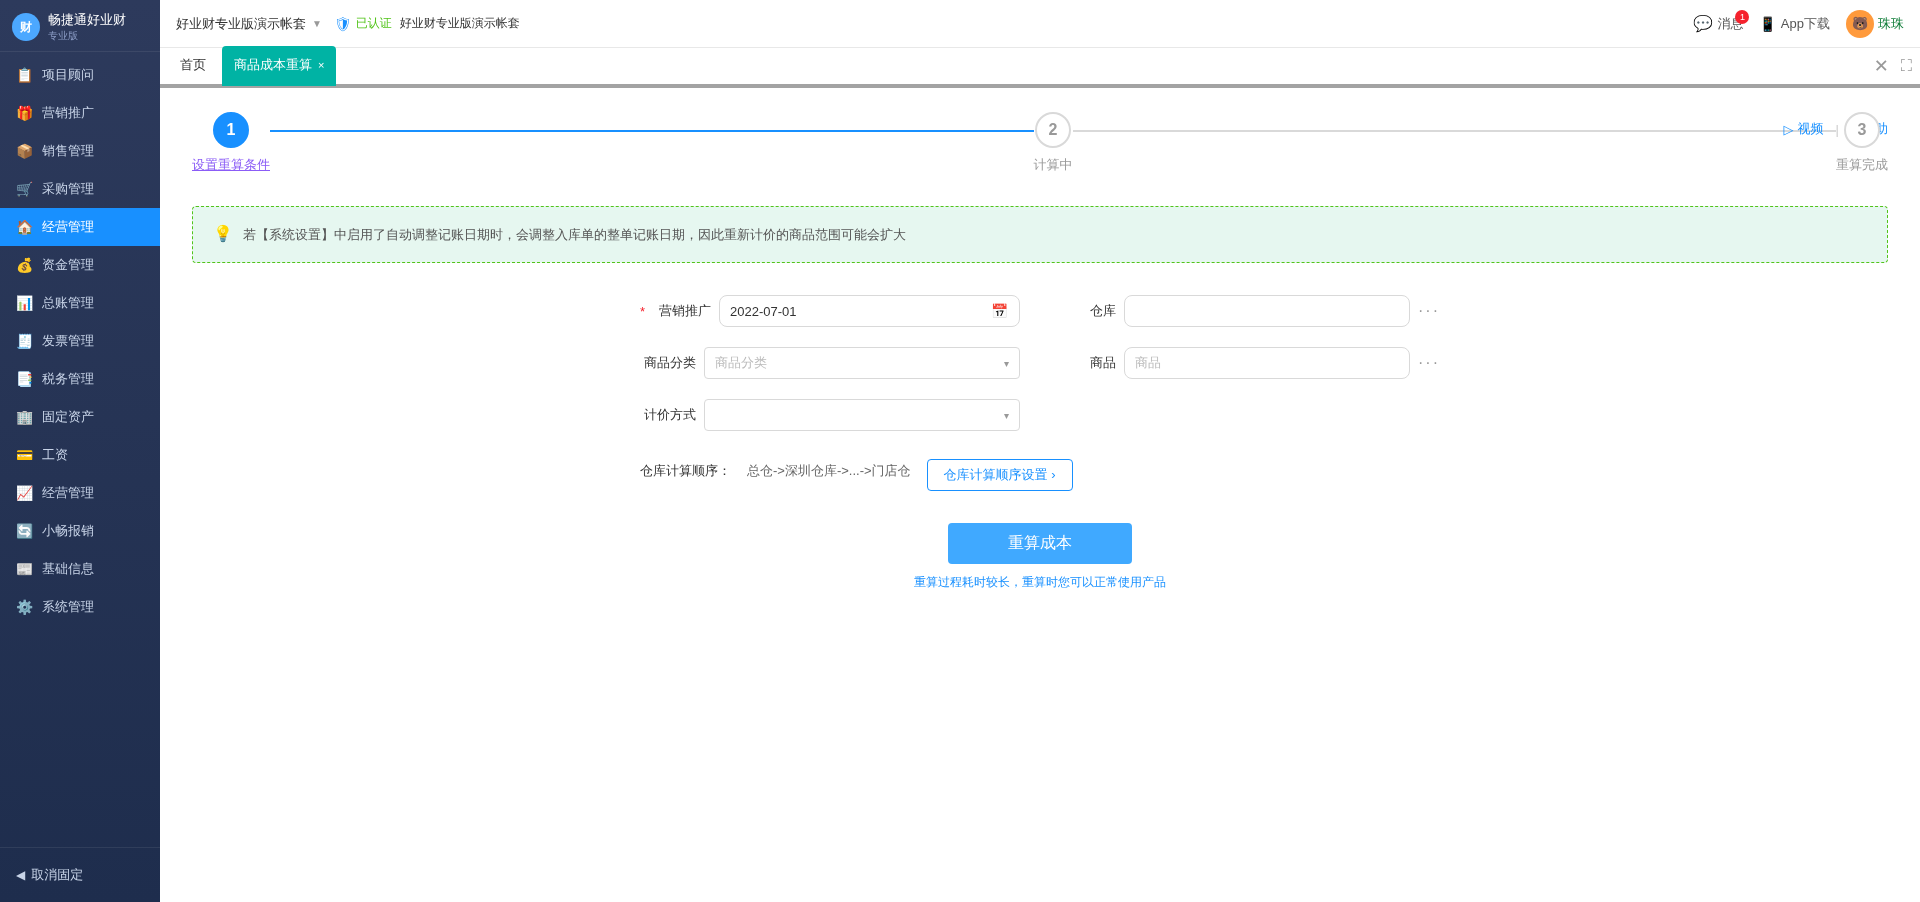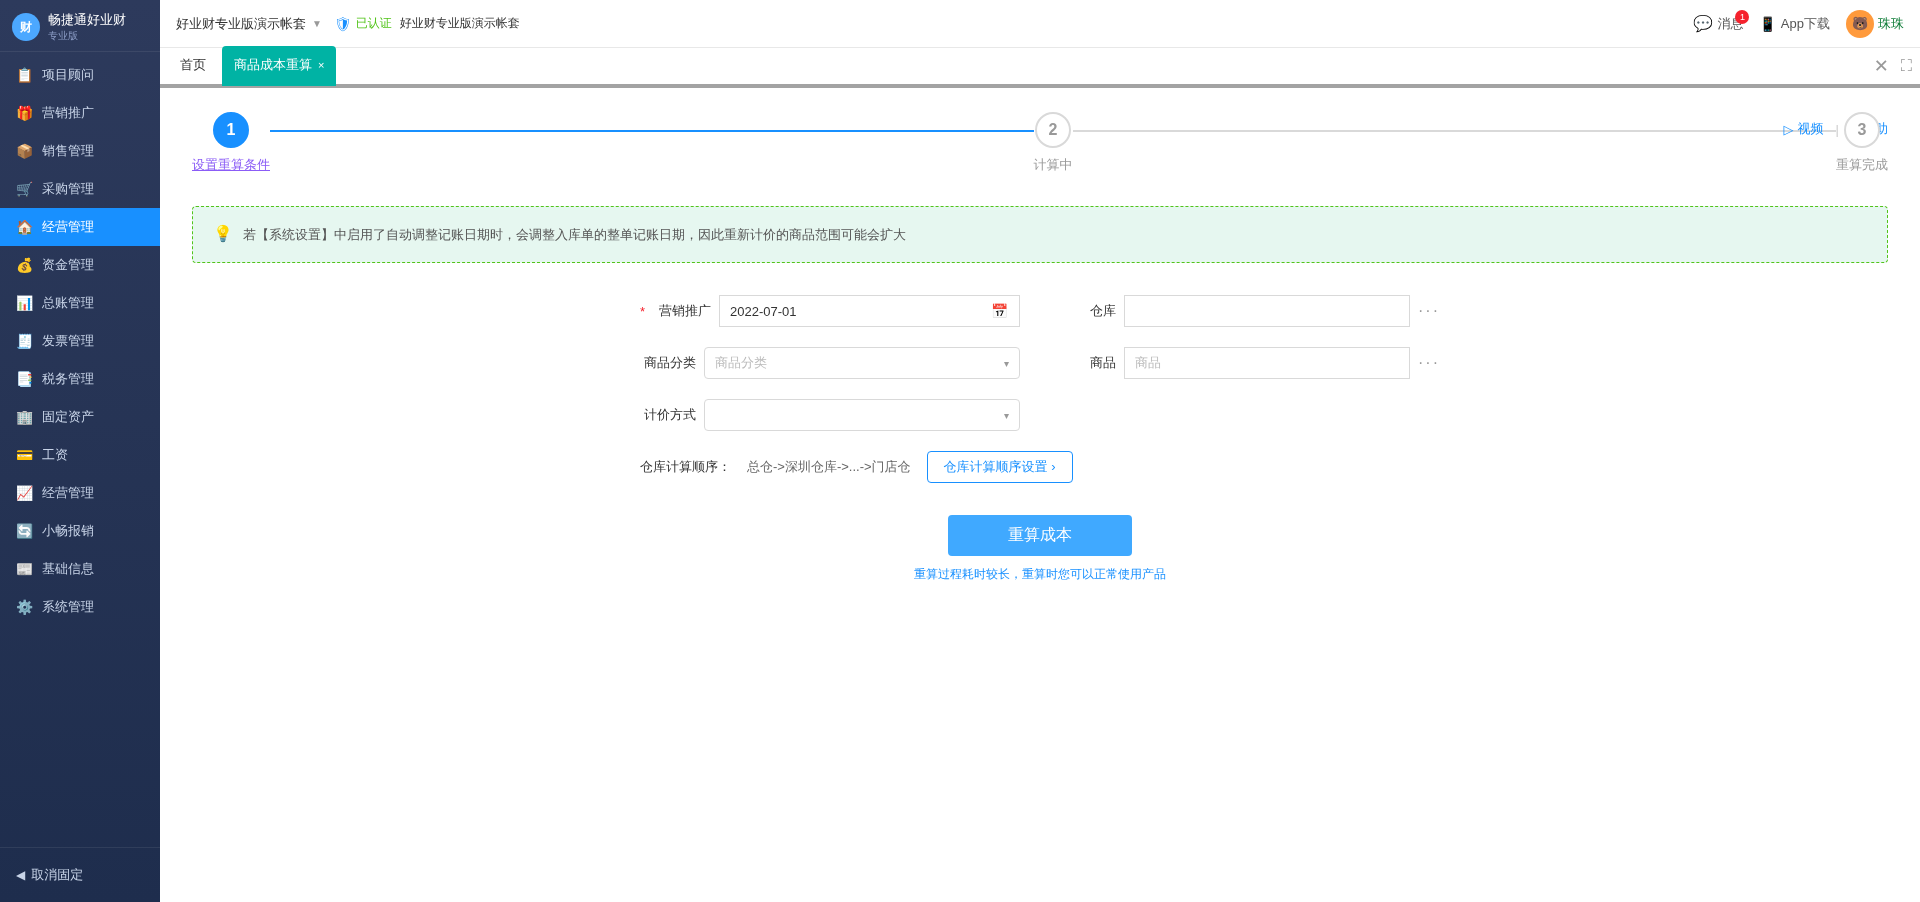--- a/index.html
+++ b/index.html
@@ -199,21 +199,21 @@
       color: #333; font-size: 13px;
       white-space: nowrap;
       min-width: 56px;
       text-align: right;
     }
     .form-required { color: #f5222d; margin-right: 2px; }
     .form-input {
       flex: 1;
       height: 32px;
       border: 1px solid #d9d9d9;
-      border-radius: 0;
+      border-radius: 8px;
       padding: 0 10px;
       font-size: 13px;
       color: #333;
       background: white;
       display: flex; align-items: center;
       min-width: 180px;
     }
     .form-input-placeholder { color: #bbb; }
     .form-input-icon { margin-left: auto; color: #999; cursor: pointer; font-size: 14px; }
     .form-select {
@@ -241,21 +241,21 @@
     .warehouse-label { color: #333; font-size: 13px; white-space: nowrap; }
     .warehouse-path { color: #666; font-size: 13px; }
     .warehouse-btn {
       background: white;
       border: 1px solid #1890ff;
       color: #1890ff;
       border-radius: 4px;
       padding: 6px 16px;
       cursor: pointer;
       font-size: 13px;
-      display: flex; align-items: center; gap: 4px;
+      display: flex; align-items: center; gap: 4px; margin-top: 8px;
     }
 
     
     .recalc-section { text-align: center; margin-top: 8px; }
     .recalc-btn {
       background: #40a9ff;
       color: white;
       border: none;
       border-radius: 4px;
       padding: 10px 60px;

